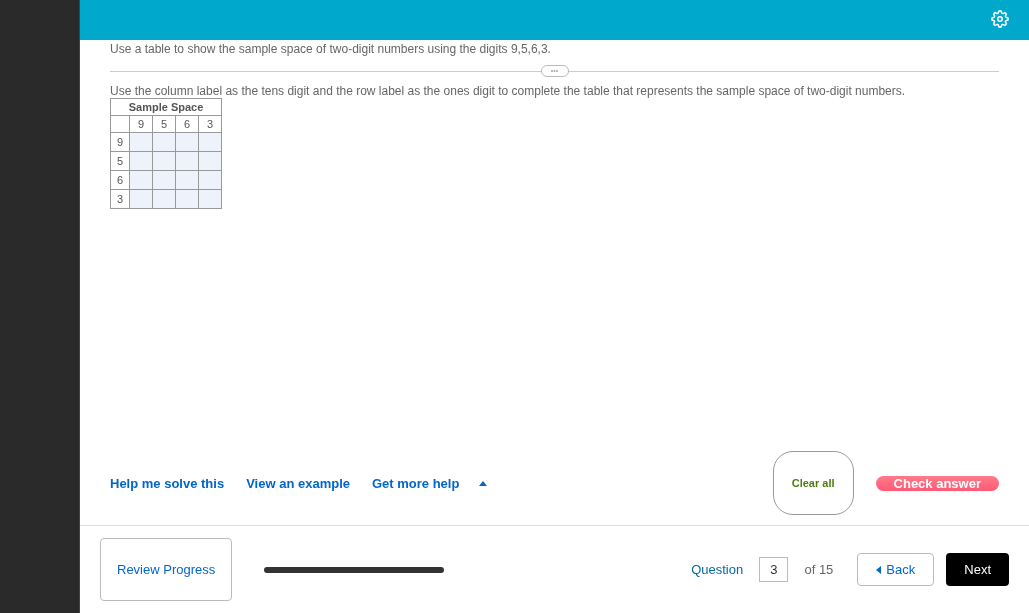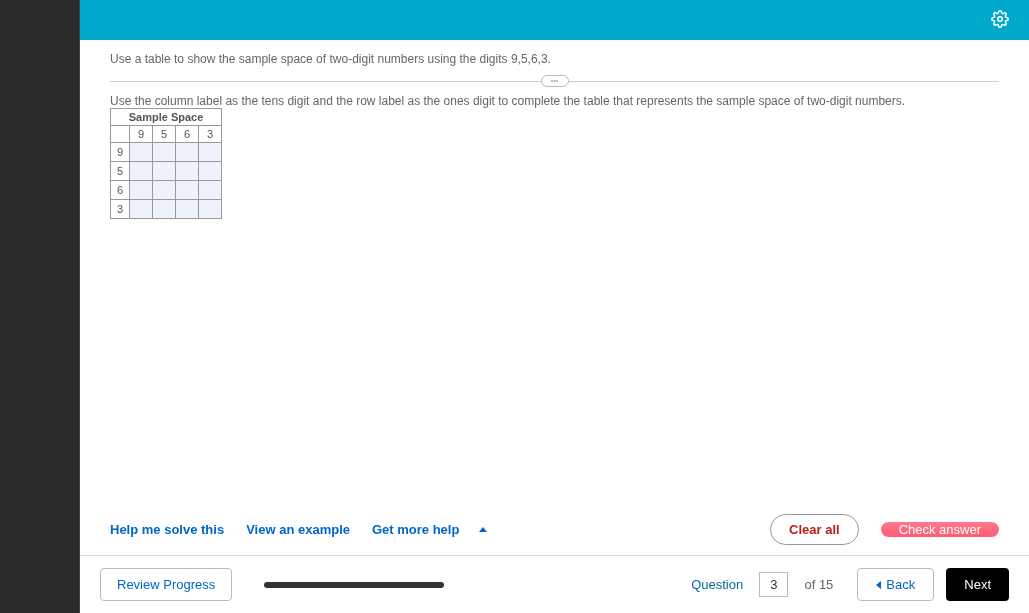--- a/index.html
+++ b/index.html
@@ -1,39 +1,39 @@
 <!DOCTYPE html>
 <html><head>
 <meta charset="utf-8">
 <style>
 *{margin:0;padding:0;box-sizing:border-box;font-family:Arial,Helvetica,sans-serif}
 body{background:#1a1a1a;width:1029px;height:613px;overflow:hidden;display:flex}
 .left-edge{width:80px;background:#2a2a2a;border-right:1px solid #444}
 .main{flex:1;background:#fff;display:flex;flex-direction:column;position:relative}
 .top-bar{height:40px;background:#00a8cc;position:relative}
 .gear{position:absolute;right:20px;top:10px;color:#fff}
-.content{flex:1;padding:12px 30px 10px 30px;color:#555;font-size:12px}
+.content{flex:1;padding:2px 30px 10px 30px;color:#555;font-size:12px}
 .q-text{color:#666;font-size:12px;margin-bottom:15px}
 .divider{border:none;border-top:1px solid #ccc;margin:8px 0 12px 0;position:relative}
 .div-handle{position:absolute;left:50%;top:-6px;transform:translateX(-50%);width:28px;height:12px;border:1px solid #bbb;border-radius:8px;background:#fff;font-size:7px;text-align:center;line-height:10px;color:#aaa}
 .instruction{color:#666;font-size:12px;margin-bottom:0}
 table.sample{border-collapse:collapse;font-size:11px}
 table.sample th,table.sample td{border:1px solid #999;text-align:center;padding:0}
 table.sample .hdr{font-weight:normal;background:#fff;padding:2px 6px}
 table.sample .title{padding:2px 4px}
 table.sample input{width:22px;height:18px;border:none;background:#eef3fb;text-align:center;font-size:11px;outline:none}
 .help-row{padding:10px 30px;display:flex;align-items:center;gap:22px;font-size:13px}
 .help-link{color:#0066cc;font-weight:bold;cursor:pointer}
 .help-drop{color:#0066cc;font-weight:bold;cursor:pointer;display:flex;align-items:center;gap:20px}
 .caret-up{width:0;height:0;border-left:4px solid transparent;border-right:4px solid transparent;border-bottom:5px solid #0066cc}
 .spacer{flex:1}
-.btn-clear{border:1px solid #999;background:#fff;color:#b91c1c;padding:7px 18px;border-radius:20px;font-size:13px;font-weight:bold;cursor:pointer}
-.btn-check{border:none;background:linear-gradient(180deg,#ff7a8a,#ff5a75);color:#fff;padding:0 18px;border-radius:20px;font-size:13px;font-weight:normal;cursor:pointer}
+.btn-clear{border:1px solid #999;background:#fff;color:#4d7c0f;padding:25px 18px;border-radius:20px;font-size:11px;font-weight:bold;cursor:pointer}
+.btn-check{border:none;background:linear-gradient(180deg,#ff7a8a,#ff5a75);color:#fff;padding:0 18px;border-radius:20px;font-size:13px;font-weight:bold;cursor:pointer}
 .footer{border-top:1px solid #ddd;padding:12px 20px;display:flex;align-items:center;gap:12px;font-size:13px}
-.btn-review{border:1px solid #bbb;background:#fff;color:#0066cc;padding:8px 16px;border-radius:4px;font-size:13px;cursor:pointer}
+.btn-review{border:1px solid #bbb;background:#fff;color:#0066cc;padding:23px 16px;border-radius:4px;font-size:13px;cursor:pointer}
 .q-label{color:#0369a1;margin-left:auto}
 .q-num{border:1px solid #bbb;padding:4px 10px;background:#fff;color:#333;margin:0 4px}
 .q-of{color:#666;margin-right:12px}
 .btn-back{border:1px solid #bbb;background:#fff;color:#0066cc;padding:8px 18px;border-radius:4px;font-size:13px;cursor:pointer;display:flex;align-items:center;gap:5px}
 .btn-next{border:none;background:#000000;color:#fff;padding:9px 18px;border-radius:4px;font-size:13px;cursor:pointer}
 .tri-left{width:0;height:0;border-top:4px solid transparent;border-bottom:4px solid transparent;border-right:5px solid #0066cc}
 .scroll-hint{width:180px;height:6px;background:#333;border-radius:3px;margin:0 20px}
 </style>
 </head>
 <body>

